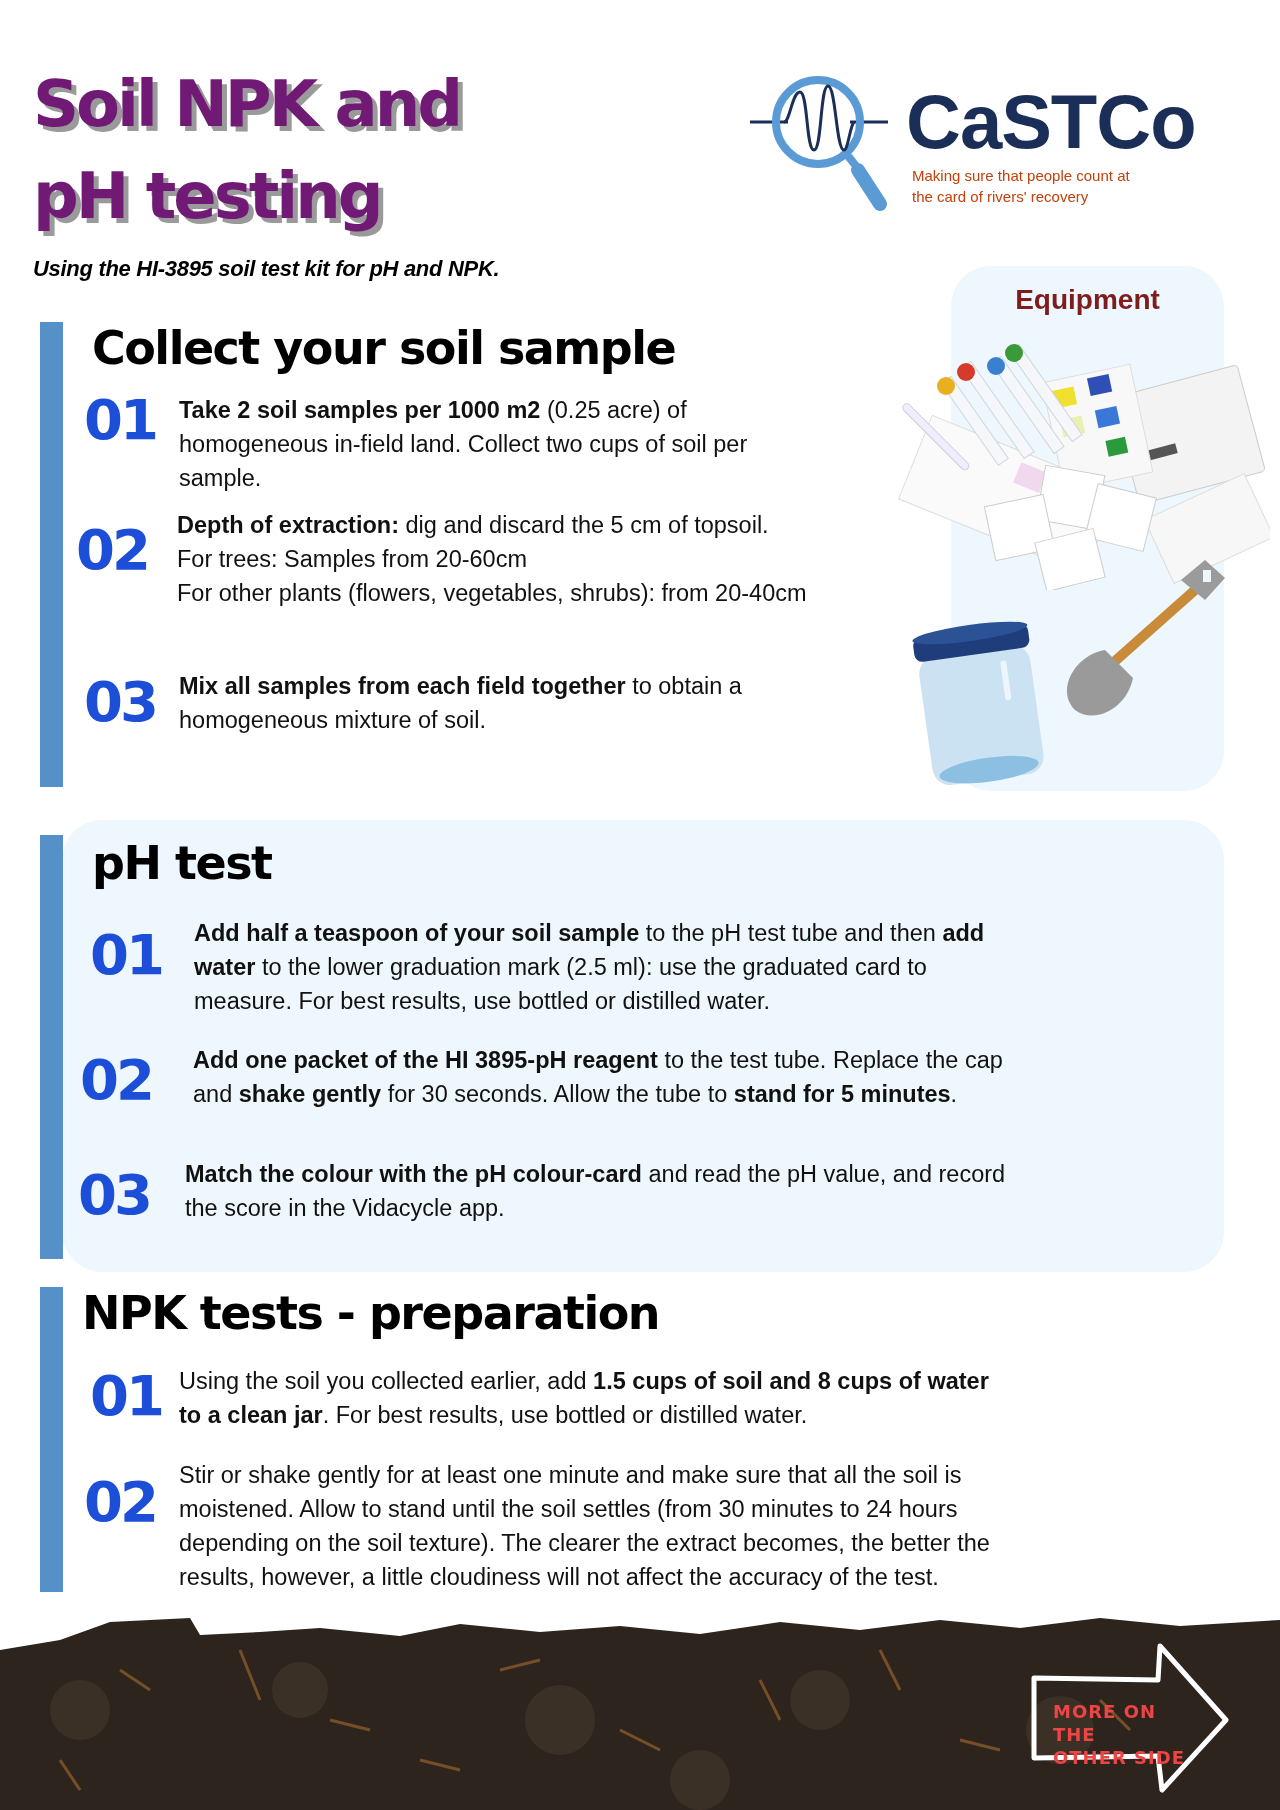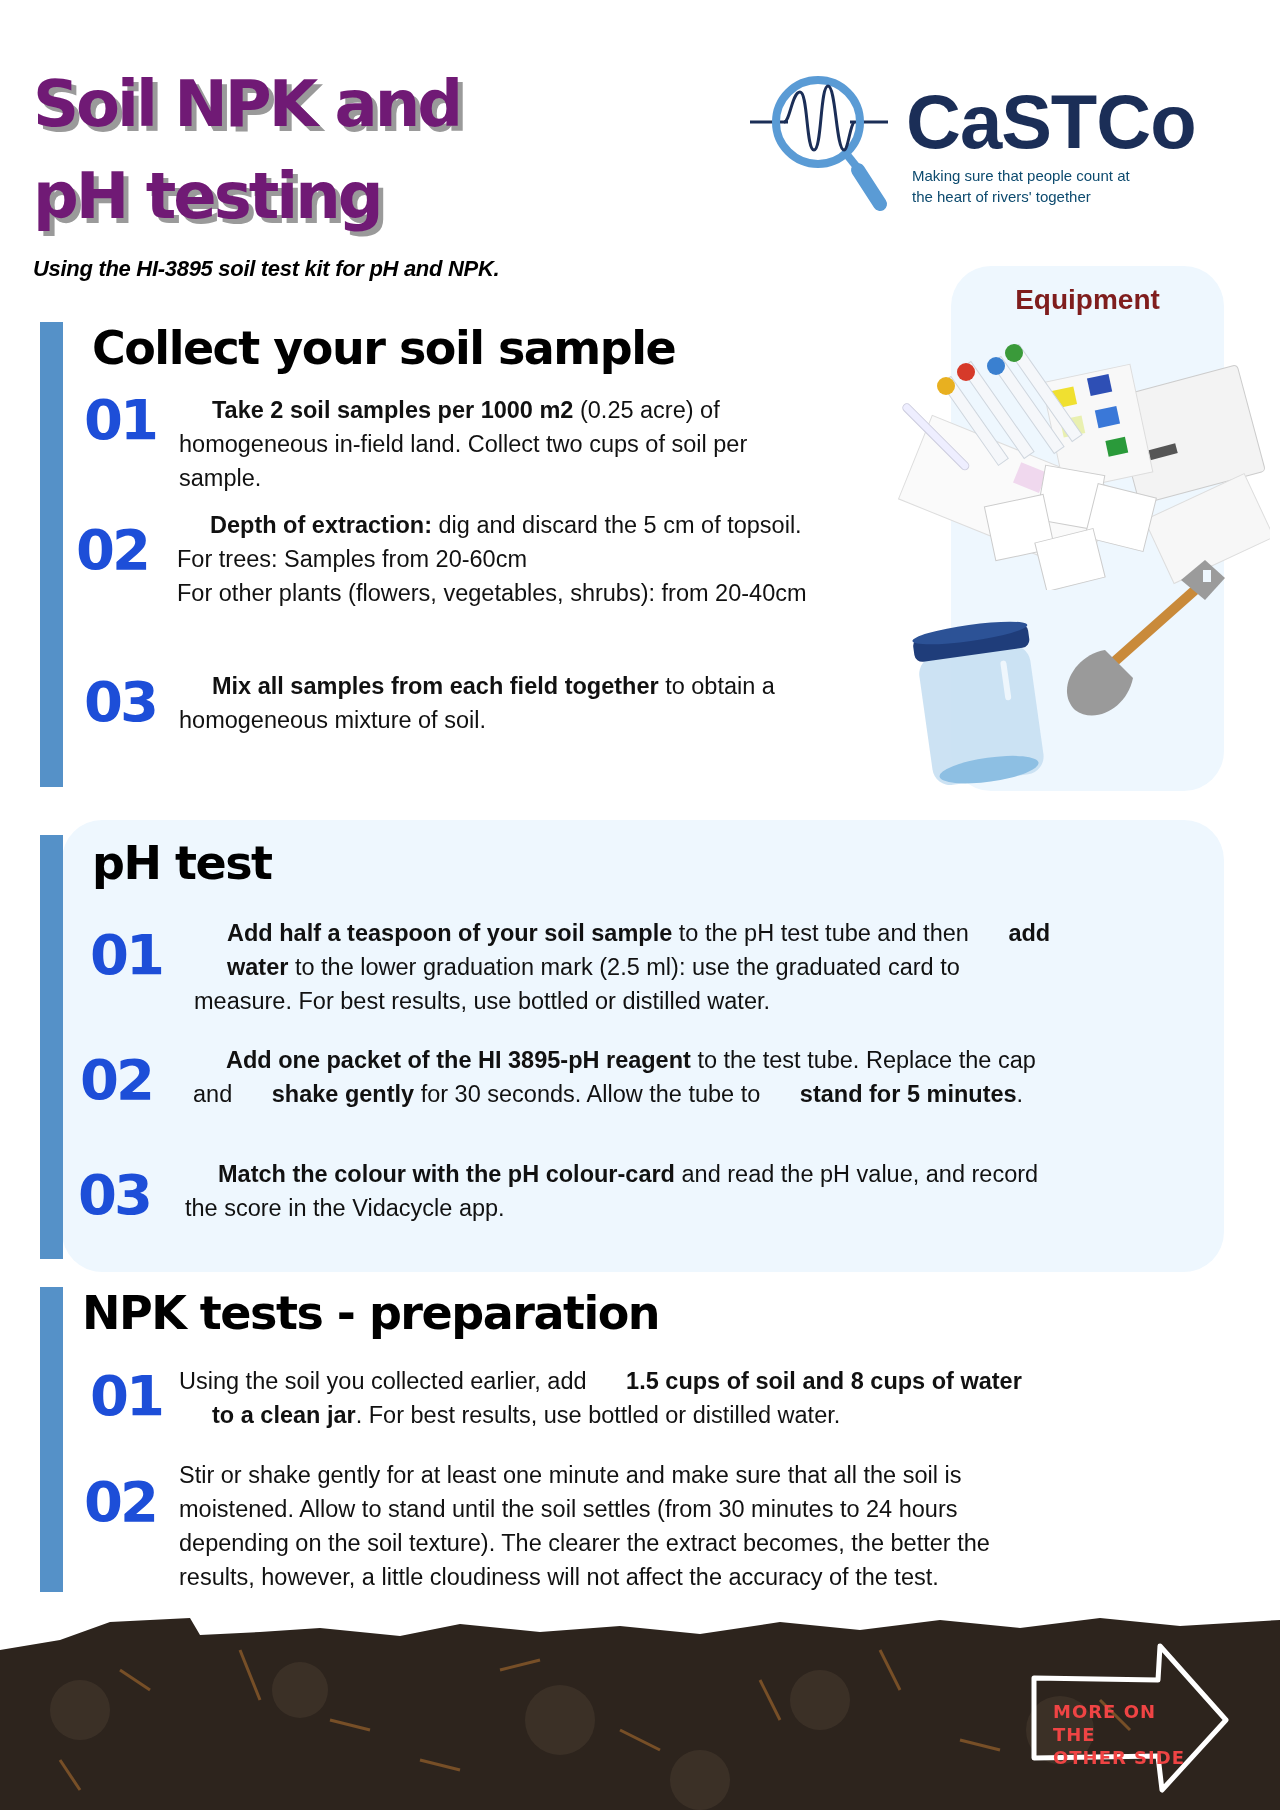--- a/index.html
+++ b/index.html
@@ -20,21 +20,21 @@
 
   
   .logo { position: absolute; left: 748px; top: 70px; width: 480px; height: 150px; }
   .logo-text {
     position: absolute; left: 158px; top: 6px;
     font-family: "Liberation Sans", sans-serif; font-weight: bold;
     font-size: 76px; letter-spacing: -1px; color: #1b2e57; line-height: 92px;
   }
   .logo-tagline {
     position: absolute; left: 164px; top: 95px; width: 300px;
-    font-size: 15px; line-height: 21px; color: #0c4a6e;
+    font-size: 15px; line-height: 21px; color: #c2410c;
   }
 
   
   .equip {
     position: absolute; left: 951px; top: 266px; width: 273px; height: 525px;
     background: #eef7fe; border-radius: 40px;
   }
   .equip-title {
     position: absolute; left: 0; width: 100%; top: 18px; text-align: center;
     font-weight: bold; font-size: 28px; color: #7f1d1d;
@@ -51,21 +51,21 @@
     font-size: 46px; letter-spacing: -1.5px; color: #000; line-height: 56px;
   }
   .num {
     position: absolute; font-family: "DejaVu Sans", sans-serif; font-weight: bold;
     font-size: 56px; letter-spacing: -3px; color: #1d4ed8; line-height: 60px;
   }
   .para {
     position: absolute; font-family: "Liberation Sans", sans-serif;
     font-size: 23.5px; line-height: 34px; color: #111;
   }
-  .para b { font-weight: bold; margin-left: 33px; }
+  .para b { font-weight: bold; }
 
   .ph-box {
     position: absolute; left: 62px; top: 820px; width: 1162px; height: 452px;
     background: #eef7fe; border-radius: 40px;
   }
 
   .soil {
     position: absolute; left: 0; top: 1610px; width: 1280px; height: 200px;
   }
   .more {
@@ -91,21 +91,21 @@
     <line x1="2" y1="52" x2="40" y2="52" stroke="#1b2e57" stroke-width="3"></line>
     <line x1="102" y1="52" x2="140" y2="52" stroke="#1b2e57" stroke-width="3"></line>
     <circle cx="70" cy="52" r="42" fill="none" stroke="#5a9bd5" stroke-width="8"></circle>
     <path d="M36 52 C42 52 44 22 52 22 C60 22 58 80 66 80 C74 80 72 16 80 16 C88 16 88 80 96 80 C100 80 102 56 106 52" fill="none" stroke="#1b2e57" stroke-width="3"></path>
     <line x1="100" y1="86" x2="108" y2="96" stroke="#5a9bd5" stroke-width="8"></line>
     <line x1="110" y1="100" x2="132" y2="134" stroke="#5a9bd5" stroke-width="14" stroke-linecap="round"></line>
   </svg>
   <div class="logo-text">CaSTCo</div>
   <div class="logo-tagline">
     <div>Making sure that people count at</div>
-    <div>the heart of rivers' together</div>
+    <div>the card of rivers' recovery</div>
   </div>
 </div>
 
 <div class="equip">
   <div class="equip-title">Equipment</div>
 </div>
 
 <svg class="kit" viewBox="0 0 380 250">
 
   <g transform="rotate(22 120 150)">

